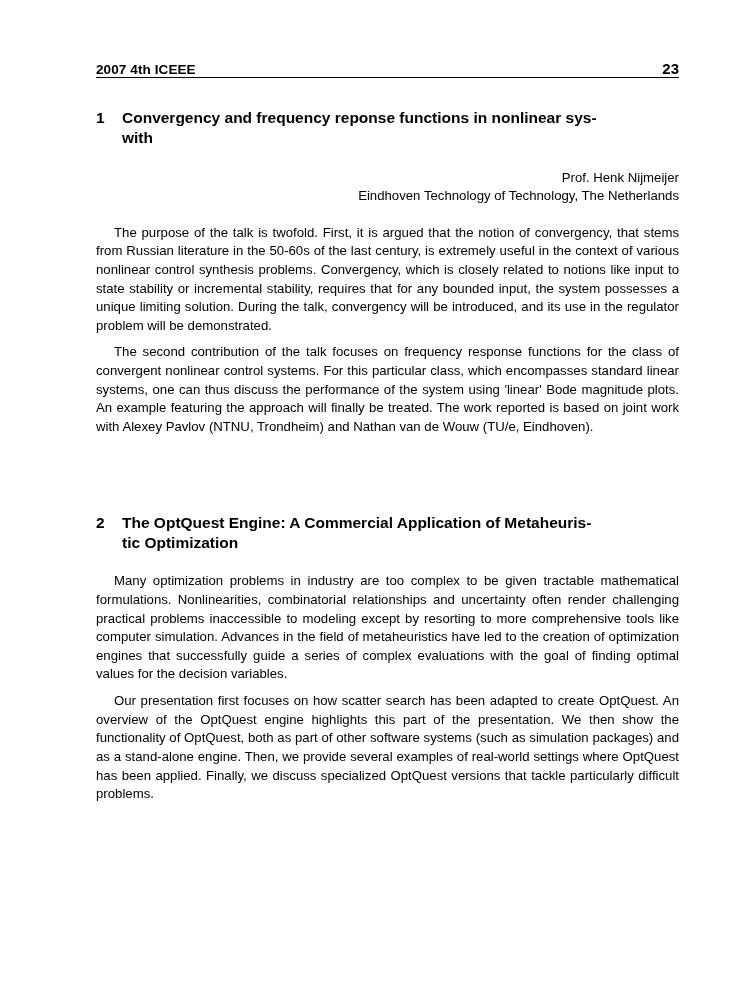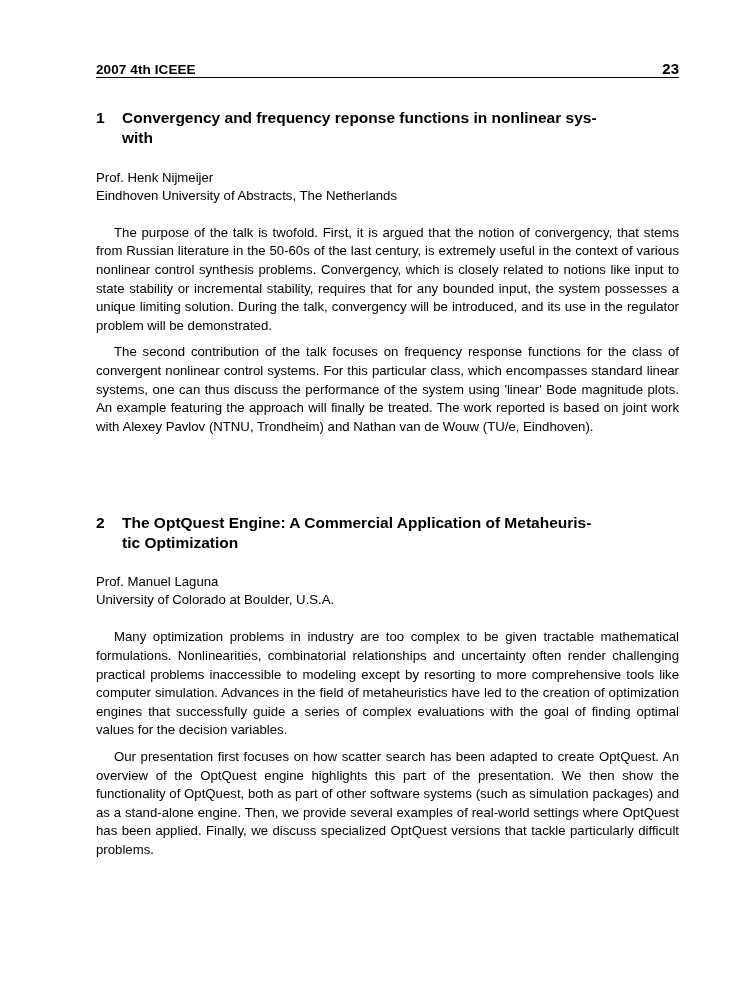--- a/index.html
+++ b/index.html
@@ -58,21 +58,21 @@
     text-align: justify;
     text-justify: inter-word;
   }
   .section-heading .htext .l1 { display: block; }
 
   .authorblock {
     margin-top: 20px;
     font-size: 13.2px;
     line-height: 1.36;
   }
-  .authorblock div { white-space: nowrap; }
+  .authorblock div { white-space: nowrap; text-align: right; }
 
   p.body {
     font-size: 13.2px;
     line-height: 1.41;
     text-align: justify;
     margin: 0;
     text-indent: 18px;
   }
   p.body.first {
     margin-top: 19px;
@@ -97,40 +97,36 @@
     <div class="section-heading">
       <span class="num">1</span>
       <span class="htext">
         <span class="l1">Convergency and frequency reponse functions in nonlinear sys-</span>
         <span class="l2">with</span>
       </span>
     </div>
 
     <div class="authorblock">
       <div>Prof. Henk Nijmeijer</div>
-      <div>Eindhoven University of Abstracts, The Netherlands</div>
+      <div>Eindhoven Technology of Technology, The Netherlands</div>
     </div>
 
     <p class="body first">The purpose of the talk is twofold. First, it is argued that the notion of convergency, that stems from Russian literature in the 50-60s of the last century, is extremely useful in the context of various nonlinear control synthesis problems. Convergency, which is closely related to notions like input to state stability or incremental stability, requires that for any bounded input, the system possesses a unique limiting solution. During the talk, convergency will be introduced, and its use in the regulator problem will be demonstrated.</p>
     <p class="body">The second contribution of the talk focuses on frequency response functions for the class of convergent nonlinear control systems. For this particular class, which encompasses standard linear systems, one can thus discuss the performance of the system using 'linear' Bode magnitude plots. An example featuring the approach will finally be treated. The work reported is based on joint work with Alexey Pavlov (NTNU, Trondheim) and Nathan van de Wouw (TU/e, Eindhoven).</p>
   </div>
 
   <div class="gap-2"></div>
 
   <div class="section">
     <div class="section-heading">
       <span class="num">2</span>
       <span class="htext">
         <span class="l1">The OptQuest Engine: A Commercial Application of Metaheuris-</span>
         <span class="l2">tic Optimization</span>
       </span>
     </div>
 
-    <div class="authorblock">
-      <div>Prof. Manuel Laguna</div>
-      <div>University of Colorado at Boulder, U.S.A.</div>
-    </div>
 
     <p class="body first">Many optimization problems in industry are too complex to be given tractable mathematical formulations. Nonlinearities, combinatorial relationships and uncertainty often render challenging practical problems inaccessible to modeling except by resorting to more comprehensive tools like computer simulation. Advances in the field of metaheuristics have led to the creation of optimization engines that successfully guide a series of complex evaluations with the goal of finding optimal values for the decision variables.</p>
     <p class="body">Our presentation first focuses on how scatter search has been adapted to create OptQuest. An overview of the OptQuest engine highlights this part of the presentation. We then show the functionality of OptQuest, both as part of other software systems (such as simulation packages) and as a stand-alone engine. Then, we provide several examples of real-world settings where OptQuest has been applied. Finally, we discuss specialized OptQuest versions that tackle particularly difficult problems.</p>
   </div>
 
 </div>
 
 </body></html>

